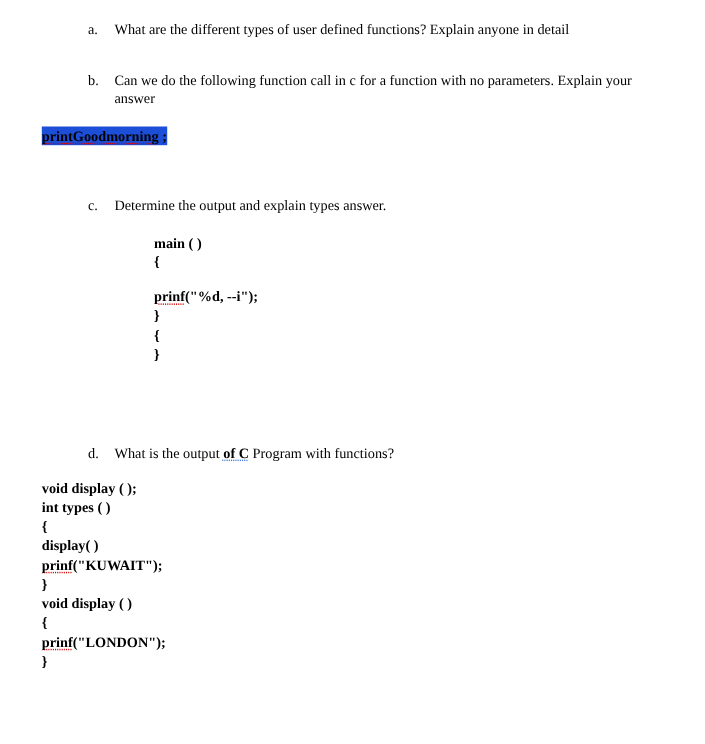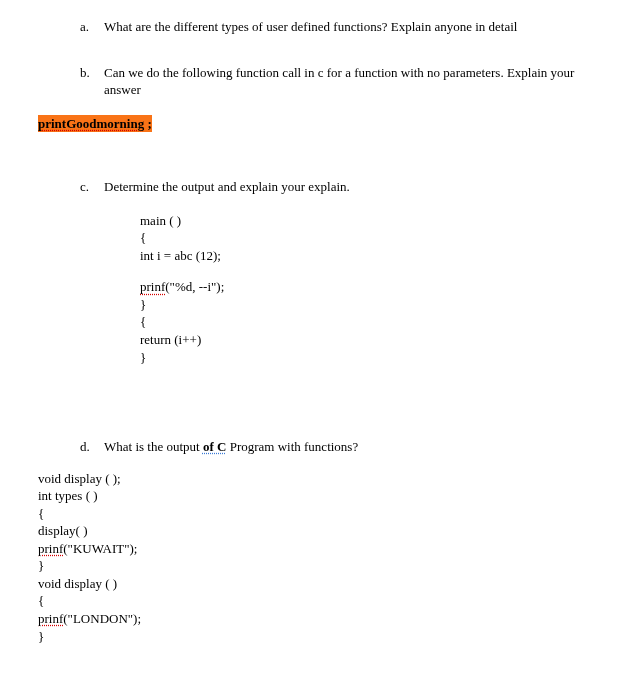--- a/index.html
+++ b/index.html
@@ -22,32 +22,33 @@
       margin-left: 42px;
     }
     .q-marker {
       width: 24px;
       flex-shrink: 0;
     }
     .q-text {
       flex: 1;
     }
     .highlight {
-      background: #f97316;
+      background: #1d4ed8;
       display: inline;
       font-weight: bold;
       padding: 1px 0;
     }
     .code-block {
       margin-left: 102px;
       margin-top: 16px;
       font-family: Georgia, "Times New Roman", serif;
     }
     .code-line {
       min-height: 17px;
+      font-weight: bold;
     }
     .code-block-left {
       margin-left: 0;
       margin-top: 14px;
     }
     .spelling {
       text-decoration: underline;
       text-decoration-color: #d40000;
       text-decoration-style: dotted;
       text-underline-offset: 2px;
@@ -85,31 +86,29 @@
   <div class="highlight-wrap">
     <span class="highlight"><span class="spelling">printGoodmorning</span><span> ;</span></span>
   </div>
 </div>
 
 <div class="mid-gap"></div>
 
 <div class="question">
   <div class="q-line">
     <span class="q-marker">c.</span>
-    <span class="q-text">Determine the output  and explain your explain.</span>
+    <span class="q-text">Determine the output  and explain types answer.</span>
   </div>
   <div class="code-block">
     <div class="code-line">main ( )</div>
     <div class="code-line">{</div>
-    <div class="code-line">int i = abc (12);</div>
     <div class="sp"></div>
     <div class="code-line"><span class="spelling">prinf</span><span>("%d, --i");</span></div>
     <div class="code-line">}</div>
     <div class="code-line">{</div>
-    <div class="code-line">return (i++)</div>
     <div class="code-line">}</div>
   </div>
 </div>
 
 <div class="big-gap"></div>
 
 <div class="question" style="margin-bottom:0;">
   <div class="q-line">
     <span class="q-marker">d.</span>
     <span class="q-text"><span>What is the output </span><span class="grammar">of C</span><span> Program with functions?</span></span>

